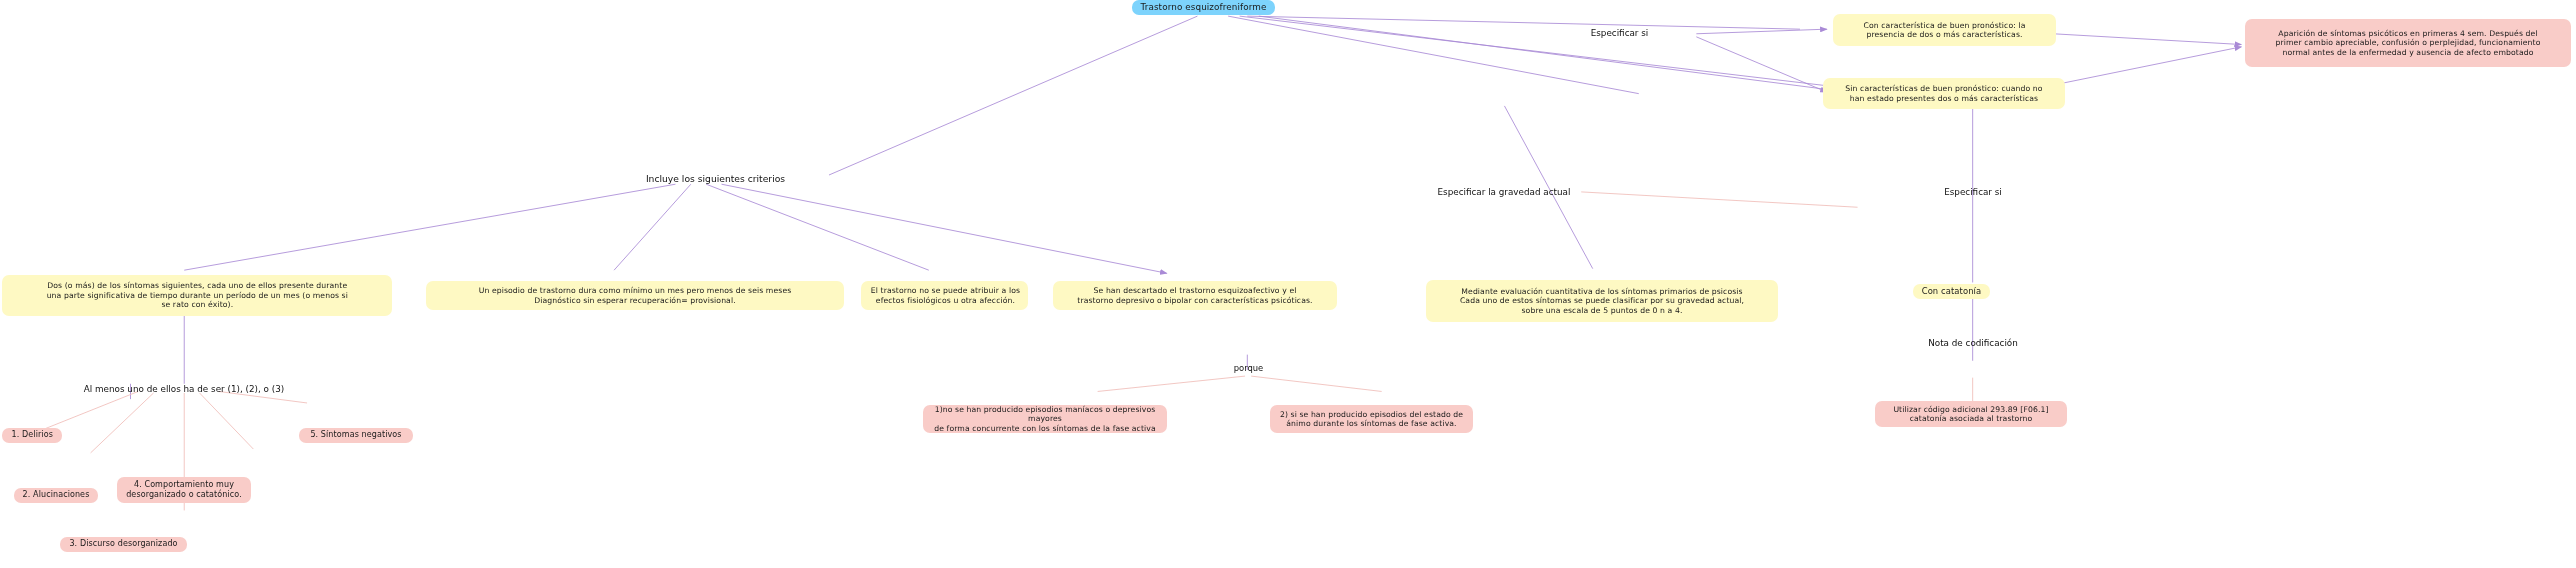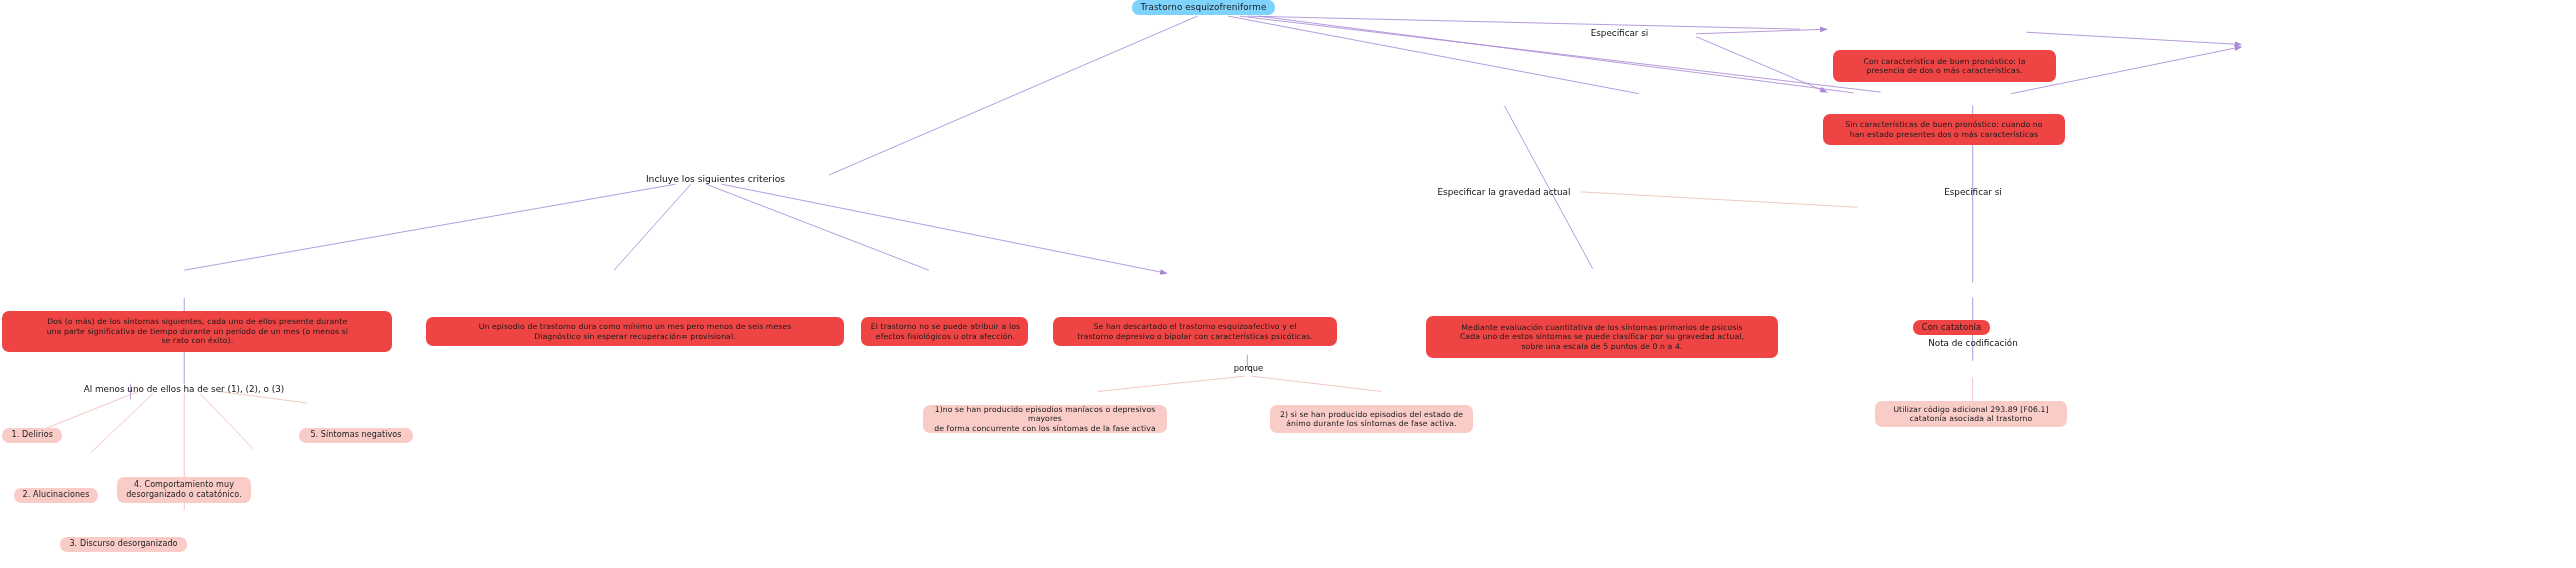--- a/index.html
+++ b/index.html
@@ -33,21 +33,21 @@
     align-items: center;
     justify-content: center;
     text-align: center;
     color: #1a1a1a;
     line-height: 1.22;
     padding: 2.3px 6.1px;
     white-space: pre-line;
     letter-spacing: 0.1px;
   }
   .node.pink   { background: #f9ccc8; }
-  .node.purple { background: #ef4444; margin-top: 36px; }
+  .node.purple { background: #fef9c3; }
   .node.title  { background: #7dd3fc; }
   .label {
     position: absolute;
     color: #111111;
     text-align: center;
     white-space: nowrap;
     line-height: 1.2;
   }
 </style>
 </head>
@@ -98,20 +98,23 @@
   <div class="node title" style="left:1132px; top:0px; width:143px; height:15.4px; font-size:8.8px;">Trastorno  esquizofreniforme</div>
 
   <div class="label" style="left:1566px; top:28px; width:107px; font-size:8.8px;">Especificar  si</div>
 
   <div class="node purple" style="left:1833px; top:14px; width:223px; height:32px; font-size:7.7px;">Con  característica de  buen  pronóstico: la
 presencia  de  dos o más características.</div>
 
   <div class="node purple" style="left:1823px; top:78px; width:242px; height:31px; font-size:7.7px;">Sin  características de  buen  pronóstico: cuando no
 han estado  presentes  dos  o más  características</div>
 
+  <div class="node pink" style="left:2245px; top:19px; width:326px; height:48px; font-size:7.7px;">Aparición de  síntomas  psicóticos en  primeras 4 sem. Después del
+primer  cambio apreciable, confusión o  perplejidad, funcionamiento
+normal antes  de  la enfermedad y ausencia de  afecto  embotado</div>
 
   <div class="label" style="left:606px; top:173px; width:219px; font-size:9.2px;">Incluye los  siguientes  criterios</div>
 
   <div class="label" style="left:1412px; top:187px; width:184px; font-size:8.8px;">Especificar la  gravedad actual</div>
 
   <div class="label" style="left:1904px; top:187px; width:138px; font-size:8.8px;">Especificar  si</div>
 
   <div class="node purple" style="left:426px; top:281px; width:418px; height:29px; font-size:7.7px;">Un  episodio de  trastorno  dura  como mínimo  un  mes pero  menos de  seis  meses
 Diagnóstico sin  esperar  recuperación= provisional.</div>
 

